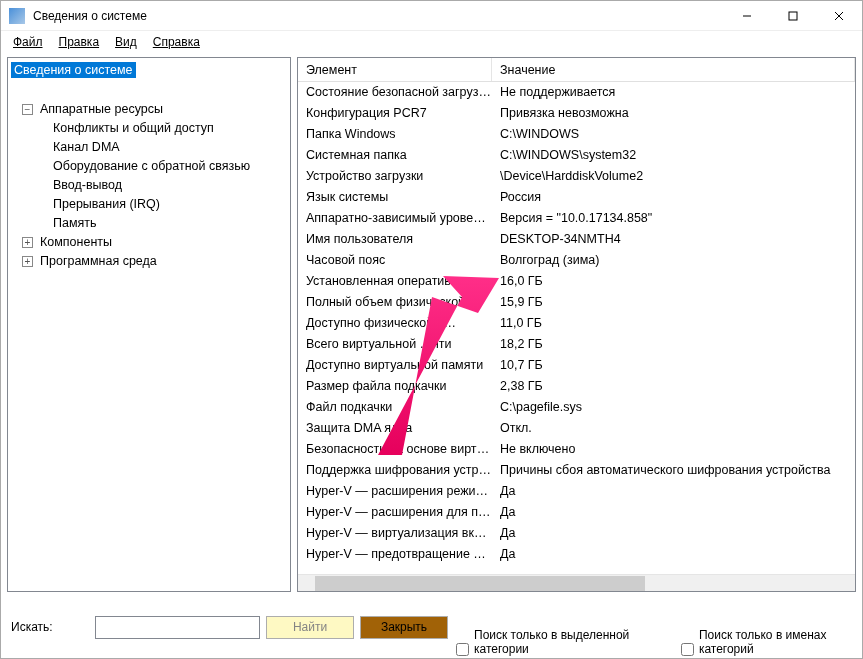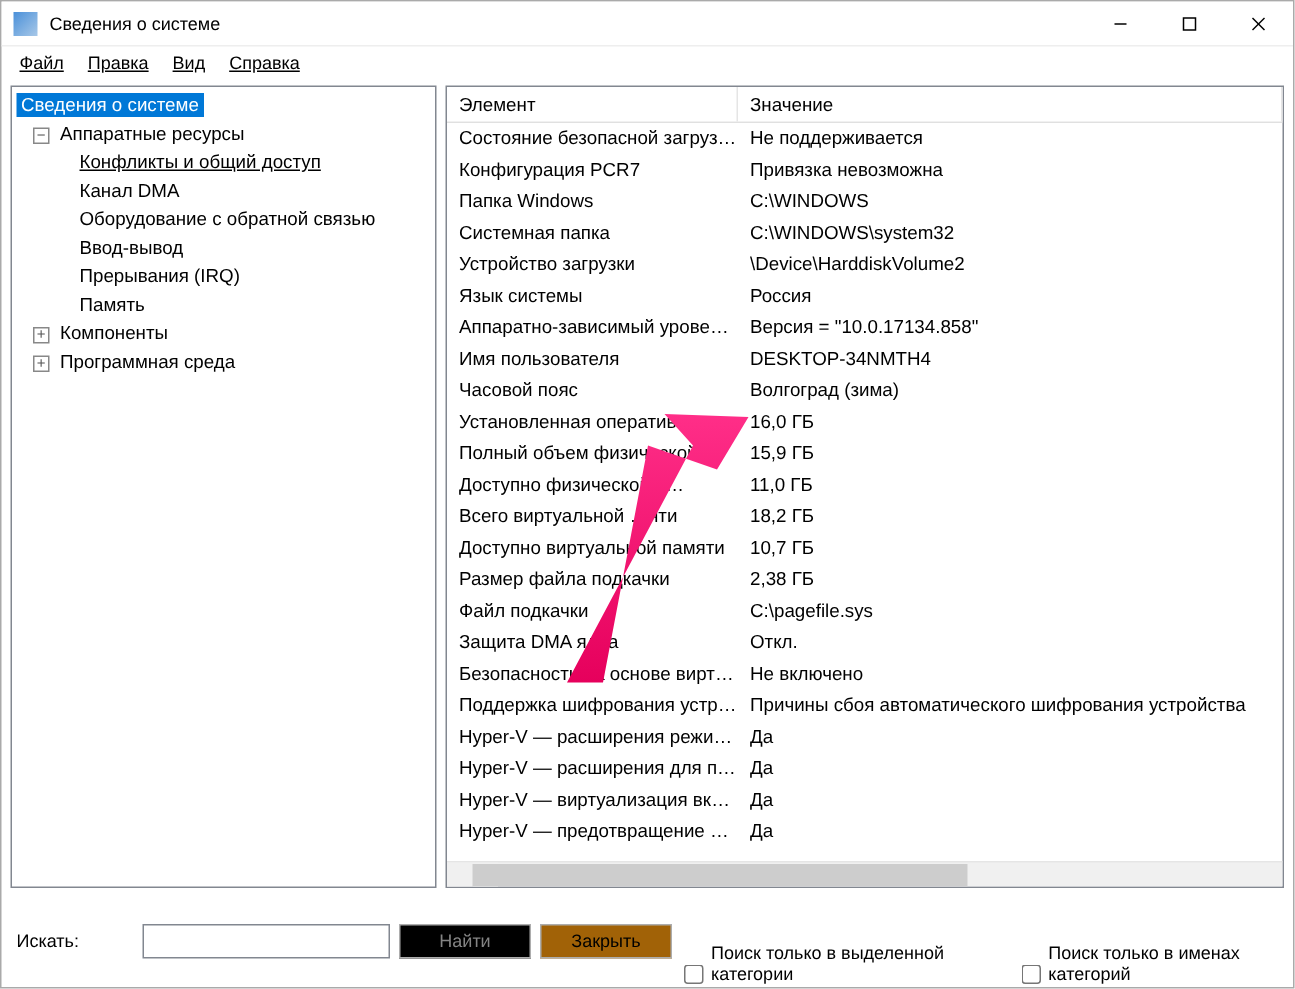--- a/index.html
+++ b/index.html
@@ -162,21 +162,21 @@
       padding:0 4px;
       font:inherit;
     }
     .btn {
       height:23px;
       width:88px;
       border:1px solid #adadad;
       background:#a16207;
       font:inherit;
     }
-    .btn.disabled { color:#848484; background:#000000;}
+    .btn.disabled { color:#848484; background:#fef9c3;}
     .checkrow { display:flex; gap:26px; padding-left:0px;}
     .chk { display:flex; align-items:flex-end; gap:5px; }
     .chk input { width:13px; height:13px; }
     
     .arrow {
       position:absolute;
       pointer-events:none;
       z-index:50;
     }
     
@@ -218,24 +218,24 @@
   <span class="mitem"><span class="ul">Справка</span></span>
 </div>
 
 <div class="content">
 
   <div class="pane treepane">
     <div class="tree">
       <div class="node" style="padding-left:3px;">
         <span class="lbl selected">Сведения о системе</span>
       </div>
-      <div class="node" style="padding-left:14px;">
+      <div class="node" style="padding-left:14px;margin-top:20px;">
         <span class="exp">−</span><span class="lbl">Аппаратные ресурсы</span>
       </div>
-      <div class="node" style="padding-left:42px;text-decoration:underline;"><span class="conn"></span><span class="lbl">Конфликты и общий доступ</span></div>
+      <div class="node" style="padding-left:42px;"><span class="conn"></span><span class="lbl">Конфликты и общий доступ</span></div>
       <div class="node" style="padding-left:42px;"><span class="conn"></span><span class="lbl">Канал DMA</span></div>
       <div class="node" style="padding-left:42px;"><span class="conn"></span><span class="lbl">Оборудование с обратной связью</span></div>
       <div class="node" style="padding-left:42px;"><span class="conn"></span><span class="lbl">Ввод-вывод</span></div>
       <div class="node" style="padding-left:42px;"><span class="conn"></span><span class="lbl">Прерывания (IRQ)</span></div>
       <div class="node" style="padding-left:42px;"><span class="conn"></span><span class="lbl">Память</span></div>
       <div class="node" style="padding-left:14px;">
         <span class="exp">+</span><span class="lbl">Компоненты</span>
       </div>
       <div class="node" style="padding-left:14px;">
         <span class="exp">+</span><span class="lbl">Программная среда</span>

